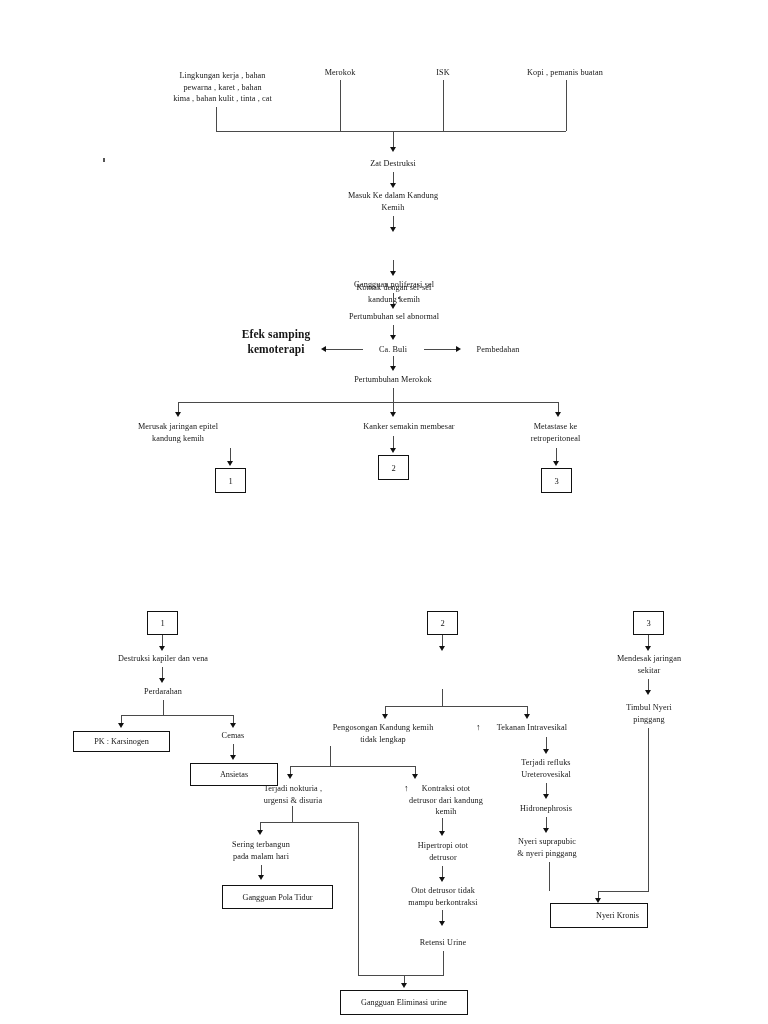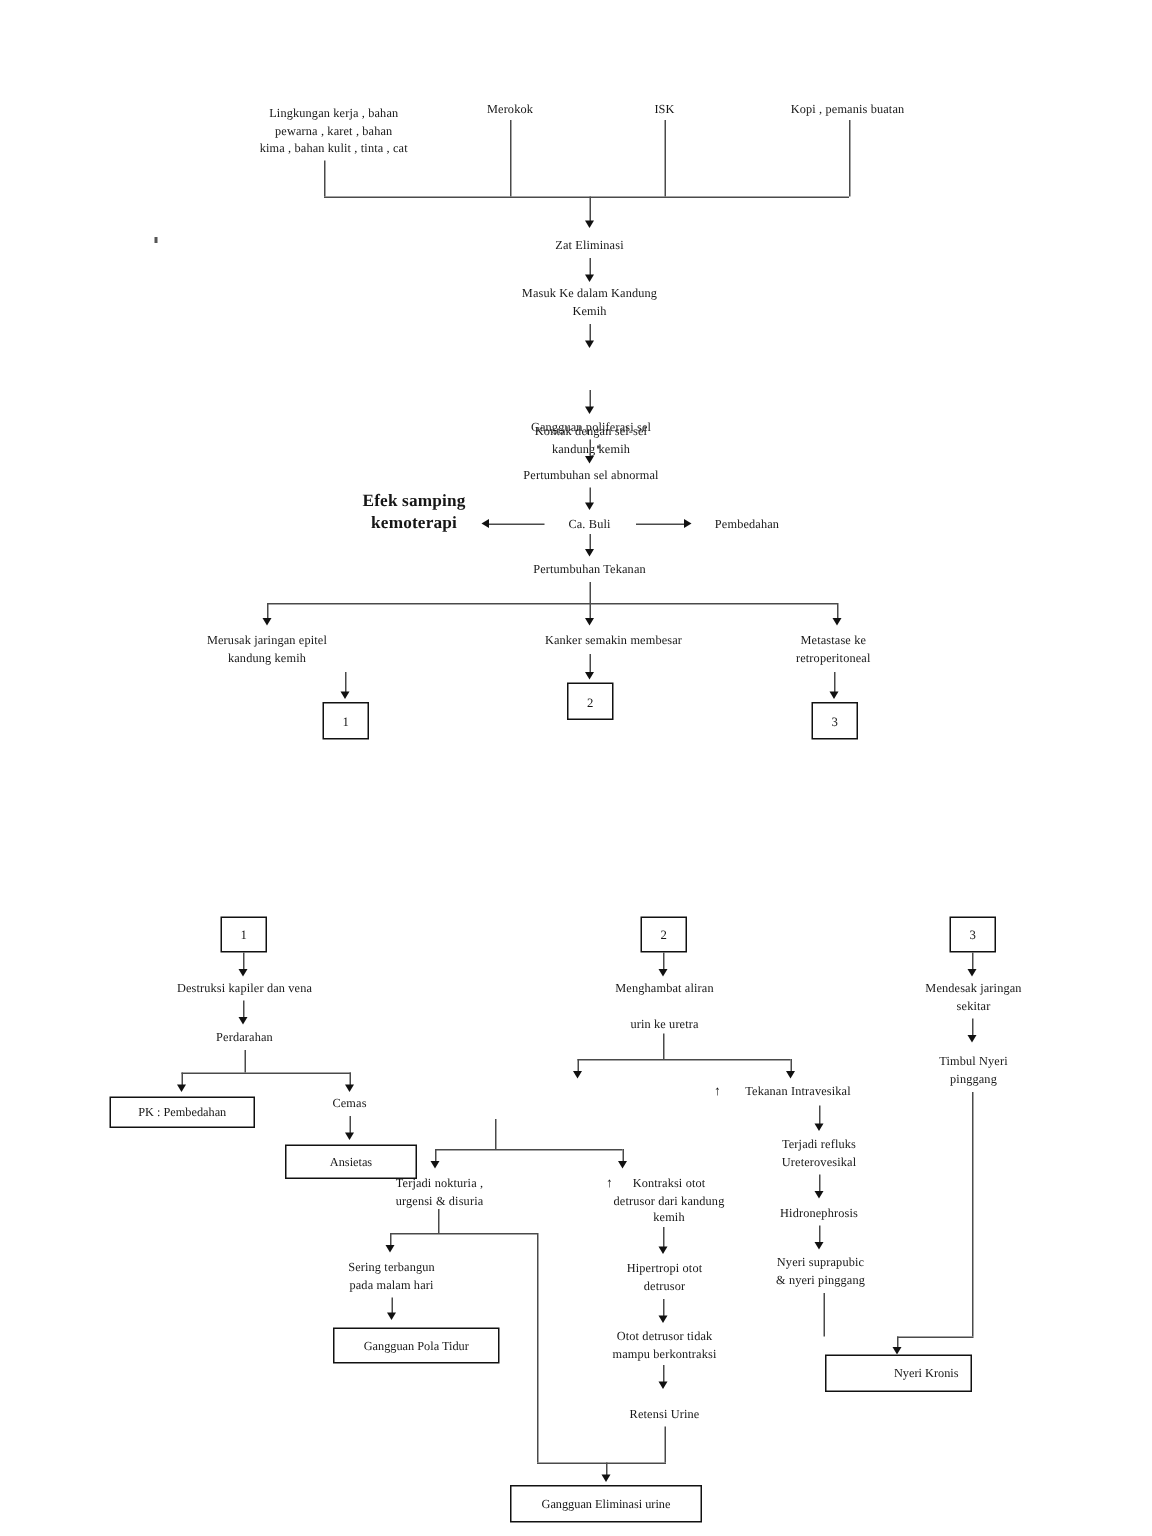--- a/index.html
+++ b/index.html
@@ -119,21 +119,21 @@
   <div class="vline" style="left:216px; top:107px; height:24px;"></div>
   <div class="vline" style="left:340px; top:80px; height:51px;"></div>
   <div class="vline" style="left:443px; top:80px; height:51px;"></div>
   <div class="vline" style="left:566px; top:80px; height:51px;"></div>
 
   <div class="hline" style="left:216px; top:131px; width:350px;"></div>
 
   <div class="vline" style="left:393px; top:131px; height:17px;"></div>
   <div class="arrow-d" style="left:390px; top:147px;"></div>
 
-  <div class="node" style="left:333px; top:158px; width:120px;">Zat Eliminasi</div>
+  <div class="node" style="left:333px; top:158px; width:120px;">Zat Destruksi</div>
 
   <div class="vline" style="left:393px; top:172px; height:12px;"></div>
   <div class="arrow-d" style="left:390px; top:183px;"></div>
 
   <div class="node" style="left:323px; top:190px; width:140px;">Masuk Ke dalam Kandung
 Kemih</div>
 
   <div class="vline" style="left:393px; top:216px; height:12px;"></div>
   <div class="arrow-d" style="left:390px; top:227px;"></div>
 
@@ -163,21 +163,21 @@
 
   <div class="hline" style="left:326px; top:349px; width:37px;"></div>
   <div class="arrow-l" style="left:321px; top:346px;"></div>
 
   <div class="hline" style="left:424px; top:349px; width:33px;"></div>
   <div class="arrow-r" style="left:456px; top:346px;"></div>
 
   <div class="vline" style="left:393px; top:356px; height:11px;"></div>
   <div class="arrow-d" style="left:390px; top:366px;"></div>
 
-  <div class="node" style="left:340px; top:374px; width:106px;">Pertumbuhan Tekanan</div>
+  <div class="node" style="left:340px; top:374px; width:106px;">Pertumbuhan Merokok</div>
 
   <div class="vline" style="left:393px; top:388px; height:14px;"></div>
   <div class="hline" style="left:178px; top:402px; width:380px;"></div>
   <div class="vline" style="left:178px; top:402px; height:11px;"></div>
   <div class="vline" style="left:393px; top:402px; height:11px;"></div>
   <div class="vline" style="left:558px; top:402px; height:11px;"></div>
   <div class="arrow-d" style="left:175px; top:412px;"></div>
   <div class="arrow-d" style="left:390px; top:412px;"></div>
   <div class="arrow-d" style="left:555px; top:412px;"></div>
 
@@ -218,45 +218,44 @@
 
   <div class="node" style="left:122px; top:686px; width:82px;">Perdarahan</div>
 
   <div class="vline" style="left:163px; top:700px; height:15px;"></div>
   <div class="hline" style="left:121px; top:715px; width:113px;"></div>
   <div class="vline" style="left:121px; top:715px; height:9px;"></div>
   <div class="vline" style="left:233px; top:715px; height:9px;"></div>
   <div class="arrow-d" style="left:118px; top:723px;"></div>
   <div class="arrow-d" style="left:230px; top:723px;"></div>
 
-  <div class="boxnode" style="left:73px; top:731px; width:97px; height:21px;">PK : Pembedahan</div>
+  <div class="boxnode" style="left:73px; top:731px; width:97px; height:21px;">PK : Karsinogen</div>
 
   <div class="node" style="left:205px; top:730px; width:56px;">Cemas</div>
 
   <div class="vline" style="left:233px; top:744px; height:12px;"></div>
   <div class="arrow-d" style="left:230px; top:755px;"></div>
 
   <div class="boxnode" style="left:190px; top:763px; width:88px; height:23px;">Ansietas</div>
 
   <div class="numbox" style="left:427px; top:611px; width:31px; height:24px;">2</div>
 
   <div class="vline" style="left:442px; top:635px; height:12px;"></div>
   <div class="arrow-d" style="left:439px; top:646px;"></div>
 
-  <div class="node" style="left:385px; top:653px; width:116px; line-height:12px;">Menghambat aliran
-
-urin ke uretra</div>
 
   <div class="vline" style="left:442px; top:689px; height:17px;"></div>
   <div class="hline" style="left:385px; top:706px; width:142px;"></div>
   <div class="vline" style="left:385px; top:706px; height:9px;"></div>
   <div class="vline" style="left:527px; top:706px; height:9px;"></div>
   <div class="arrow-d" style="left:382px; top:714px;"></div>
   <div class="arrow-d" style="left:524px; top:714px;"></div>
 
+  <div class="node" style="left:297px; top:722px; width:172px;">Pengosongan Kandung kemih
+tidak lengkap</div>
 
   <div class="updown-glyph" style="left:476px; top:723px;">↑</div>
   <div class="node" style="left:486px; top:722px; width:92px; text-align:center;">Tekanan Intravesikal</div>
 
   <div class="vline" style="left:330px; top:746px; height:20px;"></div>
   <div class="hline" style="left:290px; top:766px; width:125px;"></div>
   <div class="vline" style="left:290px; top:766px; height:9px;"></div>
   <div class="vline" style="left:415px; top:766px; height:9px;"></div>
   <div class="arrow-d" style="left:287px; top:774px;"></div>
   <div class="arrow-d" style="left:412px; top:774px;"></div>

